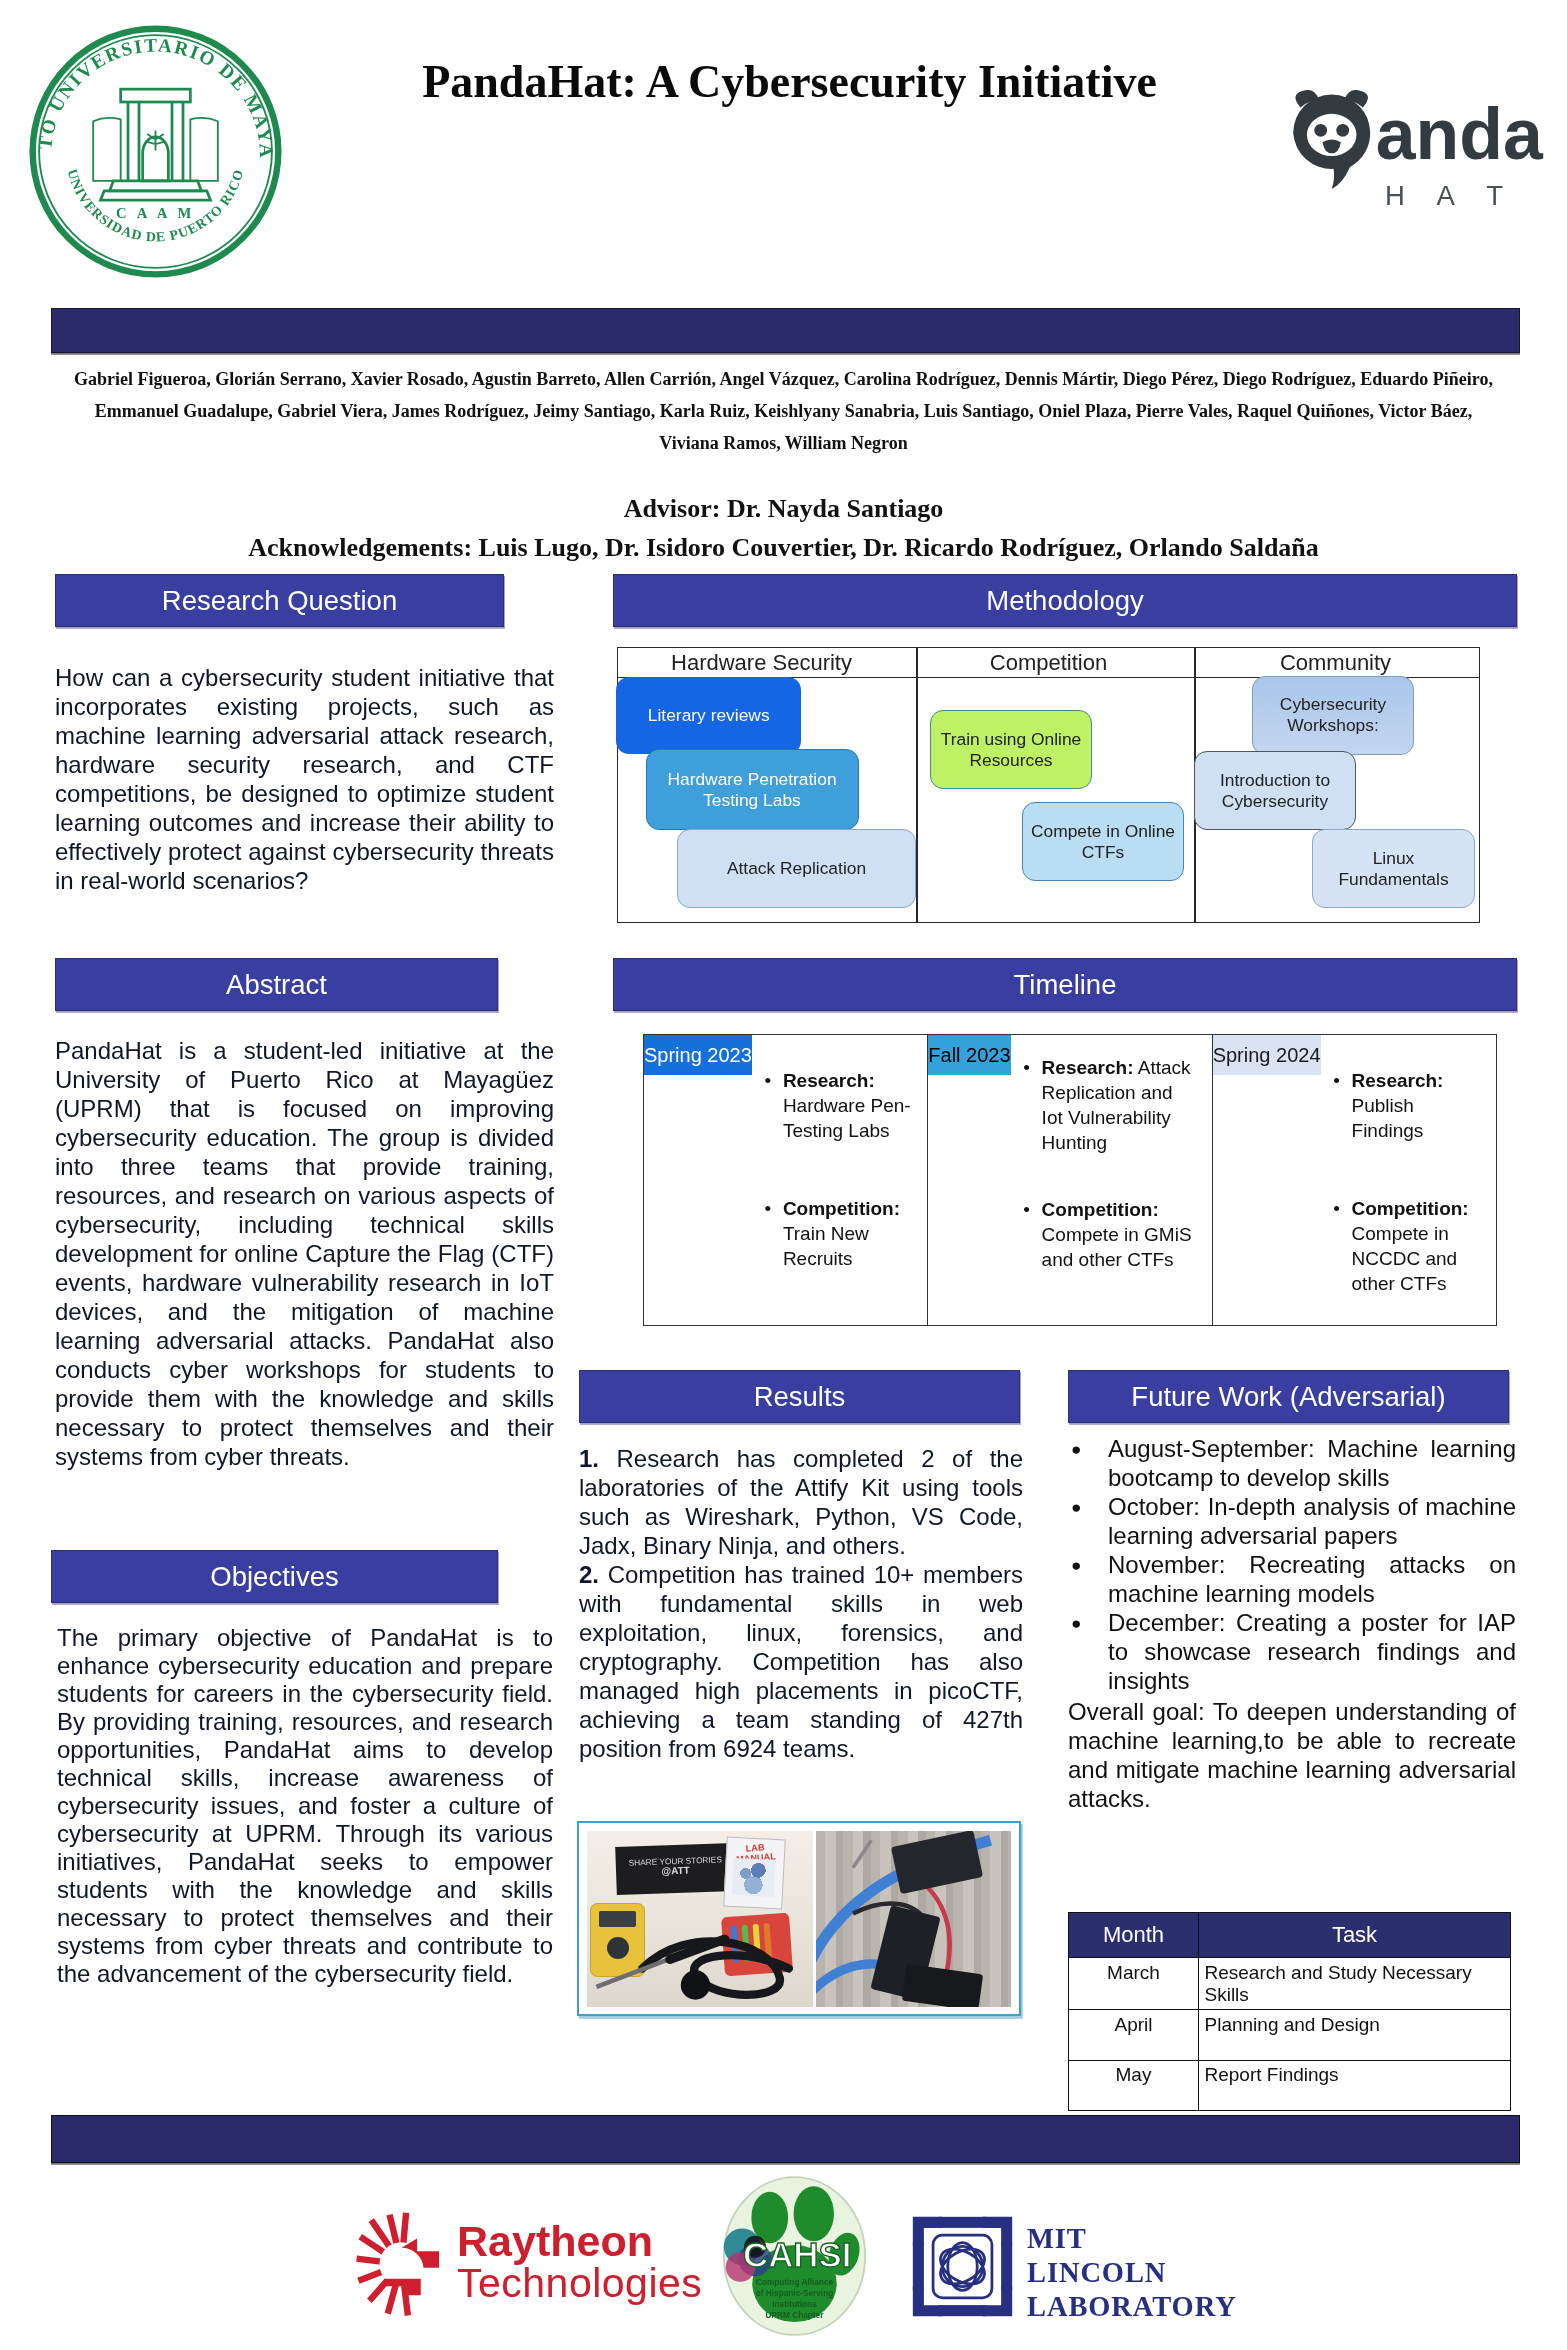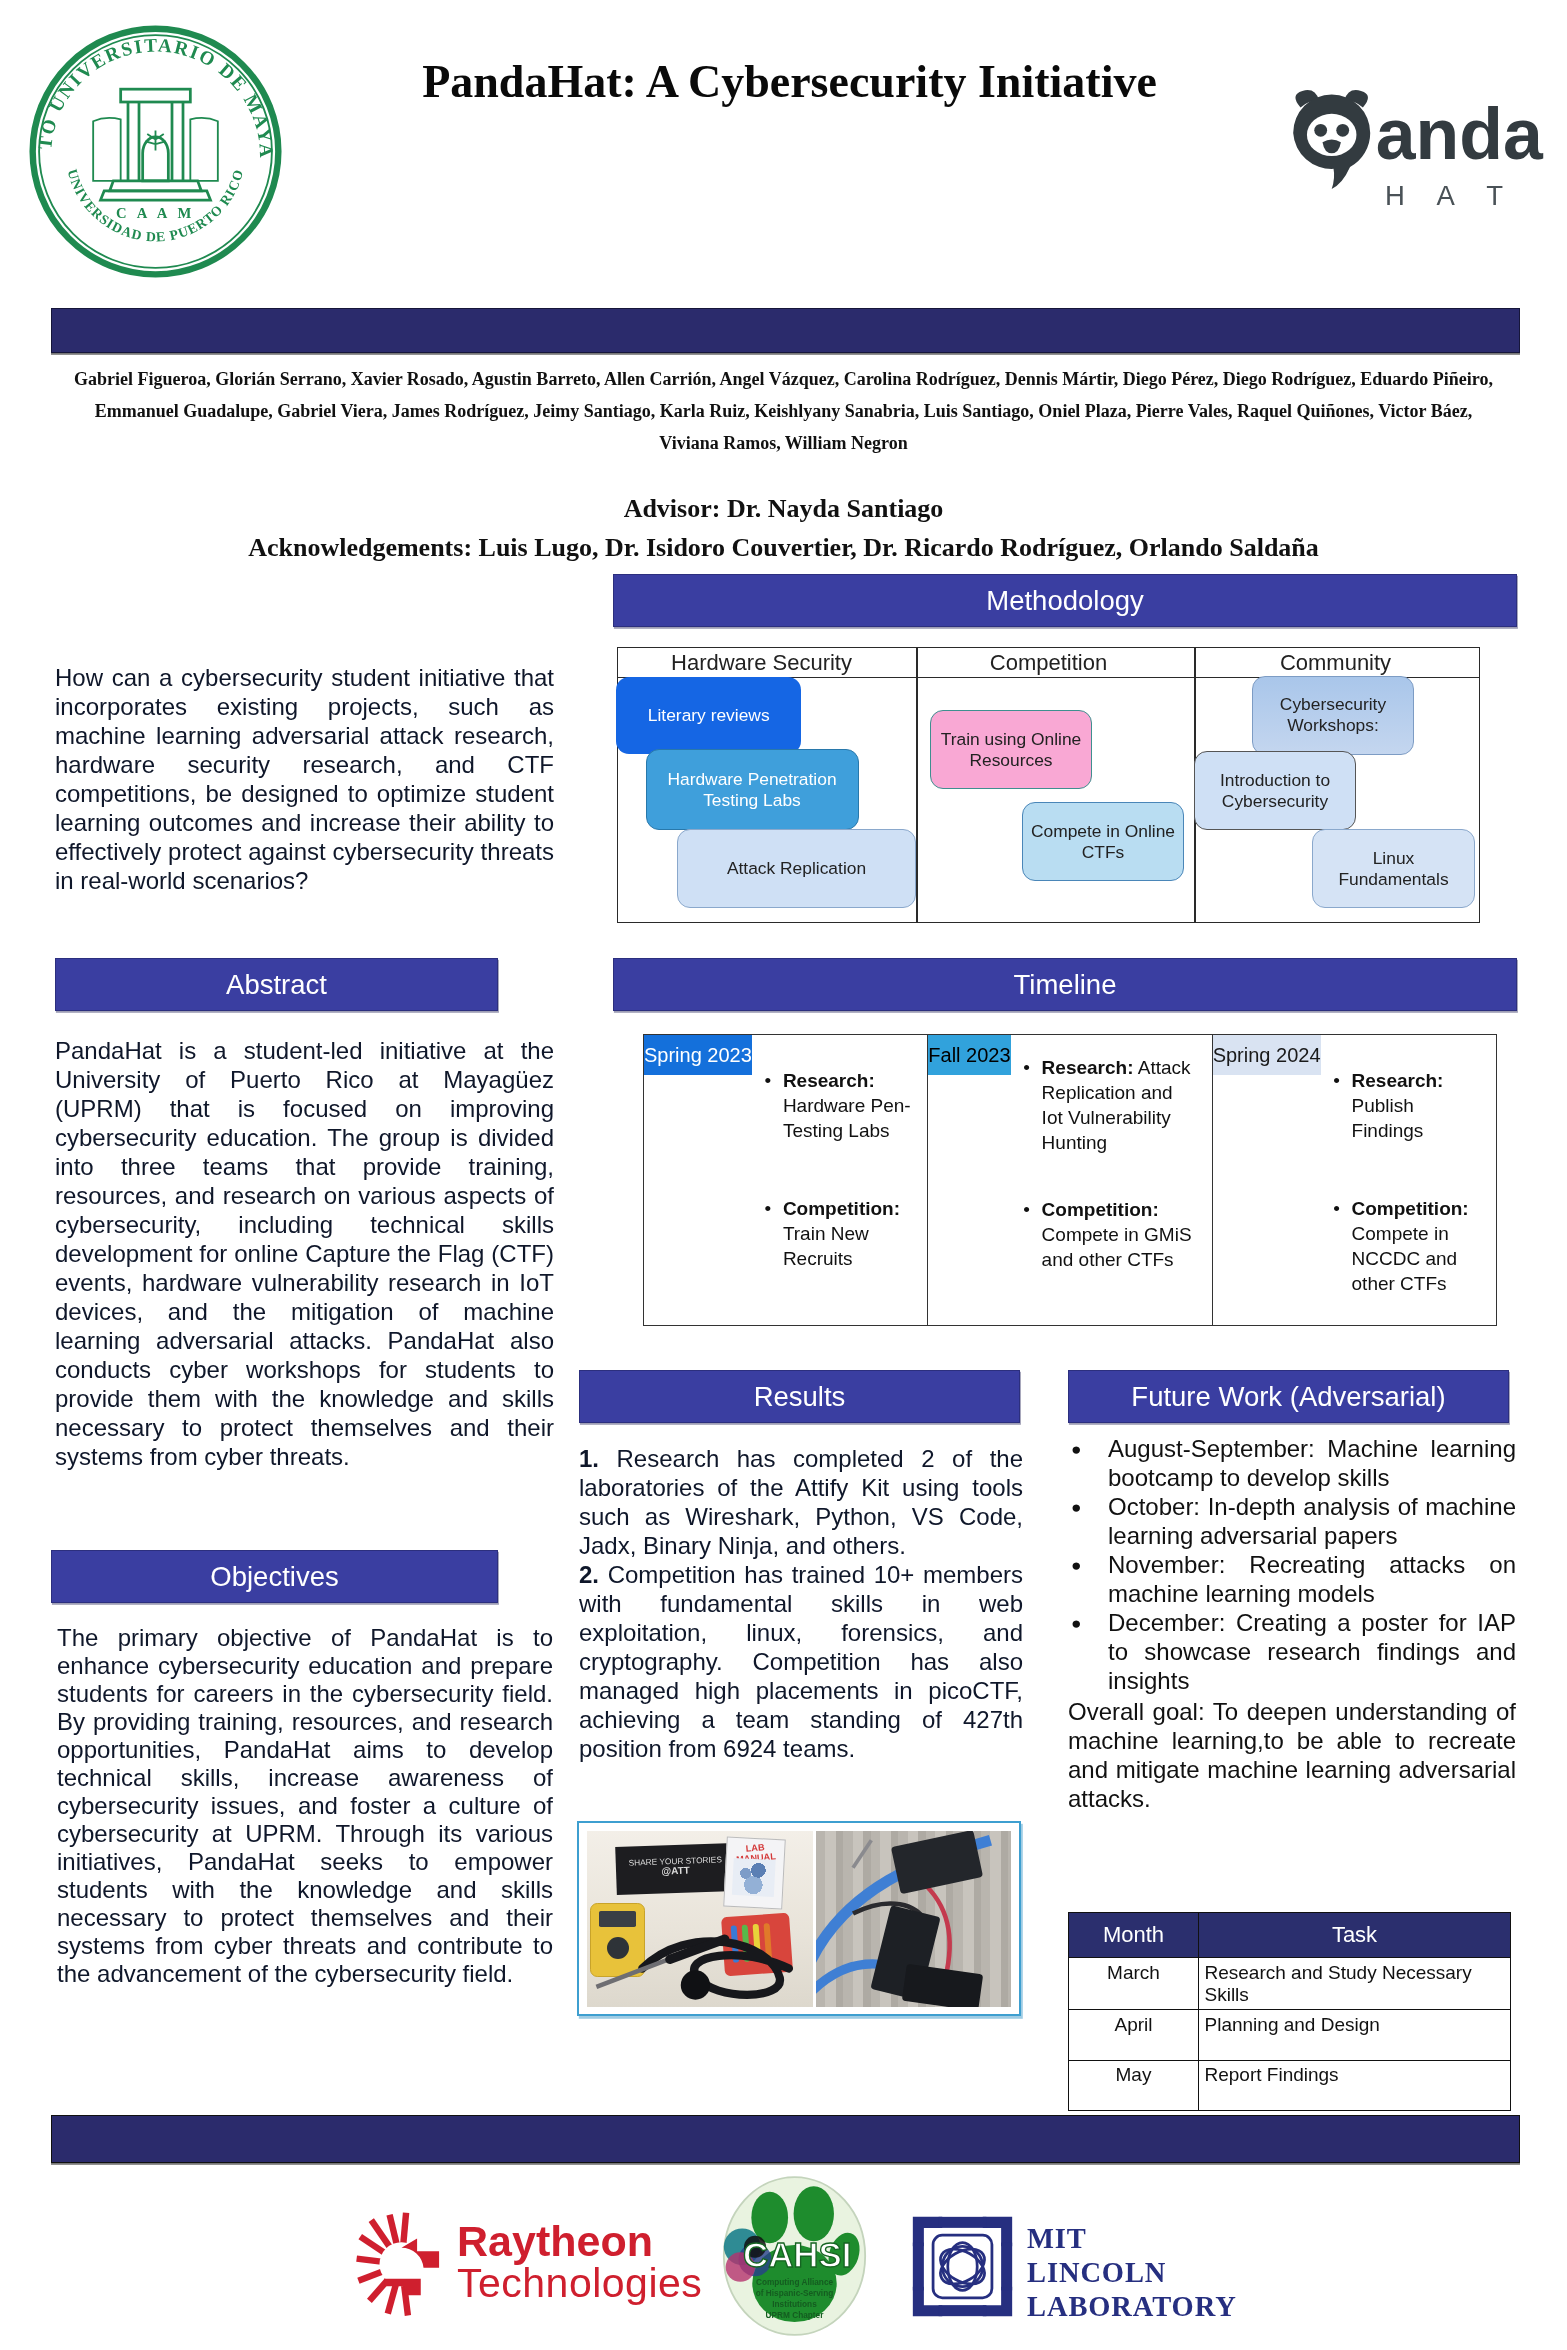--- a/index.html
+++ b/index.html
@@ -157,41 +157,42 @@
       <text x="110" y="128" font-family="Liberation Sans,sans-serif" font-size="30" fill="#4a5257" letter-spacing="14">H A T</text>
     </svg>
   </div>
 
   <div id="topbar" class="abs"></div>
 
   <div id="authors" class="abs">Gabriel Figueroa, Glorián Serrano, Xavier Rosado, Agustin Barreto, Allen Carrión, Angel Vázquez, Carolina Rodríguez, Dennis Mártir, Diego Pérez, Diego Rodríguez, Eduardo Piñeiro, Emmanuel Guadalupe, Gabriel Viera, James Rodríguez, Jeimy Santiago, Karla Ruiz, Keishlyany Sanabria, Luis Santiago, Oniel Plaza, Pierre Vales, Raquel Quiñones, Victor Báez, Viviana Ramos, William Negron</div>
   <div id="advisor" class="abs">Advisor: Dr. Nayda Santiago</div>
   <div id="ack" class="abs">Acknowledgements: Luis Lugo, Dr. Isidoro Couvertier, Dr. Ricardo Rodríguez, Orlando Saldaña</div>
 
+  <div id="rq-h" class="abs hbar">Research Question</div>
   <div id="rq-b" class="abs btxt">How can a cybersecurity student initiative that incorporates existing projects, such as machine learning adversarial attack research, hardware security research, and CTF competitions, be designed to optimize student learning outcomes and increase their ability to effectively protect against cybersecurity threats in real-world scenarios?</div>
 
   <div id="ab-h" class="abs hbar">Abstract</div>
   <div id="ab-b" class="abs btxt">PandaHat is a student-led initiative at the University of Puerto Rico at Mayagüez (UPRM) that is focused on improving cybersecurity education. The group is divided into three teams that provide training, resources, and research on various aspects of cybersecurity, including technical skills development for online Capture the Flag (CTF) events, hardware vulnerability research in IoT devices, and the mitigation of machine learning adversarial attacks. PandaHat also conducts cyber workshops for students to provide them with the knowledge and skills necessary to protect themselves and their systems from cyber threats.</div>
 
   <div id="ob-h" class="abs hbar">Objectives</div>
   <div id="ob-b" class="abs btxt">The primary objective of PandaHat is to enhance cybersecurity education and prepare students for careers in the cybersecurity field. By providing training, resources, and research opportunities, PandaHat aims to develop technical skills, increase awareness of cybersecurity issues, and foster a culture of cybersecurity at UPRM. Through its various initiatives, PandaHat seeks to empower students with the knowledge and skills necessary to protect themselves and their systems from cyber threats and contribute to the advancement of the cybersecurity field.</div>
 
   <div id="me-h" class="abs hbar">Methodology</div>
   <div id="me-d" class="abs">
     <div class="me-col-line" style="left:298px;"></div>
     <div class="me-col-line" style="left:576px;"></div>
     <div id="me-head-row">
       <div class="me-head">Hardware Security</div>
       <div class="me-head">Competition</div>
       <div class="me-head">Community</div>
     </div>
     <div class="mbox" style="left:-1.8px;top:29px;width:185px;height:77px;background:#1566e4;color:#fff;">Literary reviews</div>
     <div class="mbox" style="left:27.5px;top:101px;width:213px;height:81px;background:#3f9fdb;color:#fff;border:0.9px solid #2878ab;">Hardware Penetration Testing Labs</div>
     <div class="mbox" style="left:59px;top:181px;width:239px;height:79px;background:#cfe0f5;color:#222;border:0.9px solid #8aa8cc;text-align:center;">Attack Replication</div>
-    <div class="mbox" style="left:312px;top:62px;width:162px;height:79px;background:#f9a8d4;color:#222;border:1.8px solid #3f8f8f;">Train using Online Resources</div>
+    <div class="mbox" style="left:312px;top:62px;width:162px;height:79px;background:#bef264;color:#222;border:1.8px solid #3f8f8f;">Train using Online Resources</div>
     <div class="mbox" style="left:404px;top:154px;width:162px;height:79px;background:#b9ddf2;color:#222;border:1.8px solid #4a86b8;">Compete in Online CTFs</div>
     <div class="mbox" style="left:634px;top:27.5px;width:162px;height:79px;background:linear-gradient(180deg,#a9c6ea,#c4d6ef);color:#222;border:0.9px solid #7d9cc4;">Cybersecurity Workshops:</div>
     <div class="mbox" style="left:576px;top:103px;width:162px;height:79px;background:#cfe0f5;color:#222;border:1.8px solid #555;">Introduction to Cybersecurity</div>
     <div class="mbox" style="left:694px;top:181px;width:163px;height:79px;background:#d5e3f5;color:#222;border:0.9px solid #8aa8cc;">Linux Fundamentals</div>
   </div>
 
   <div id="tl-h" class="abs hbar">Timeline</div>
   <div id="tl-t" class="abs">
     <div class="tl-col">
       <div class="tl-head" style="background:#1470db;color:#fff;">Spring 2023</div>

